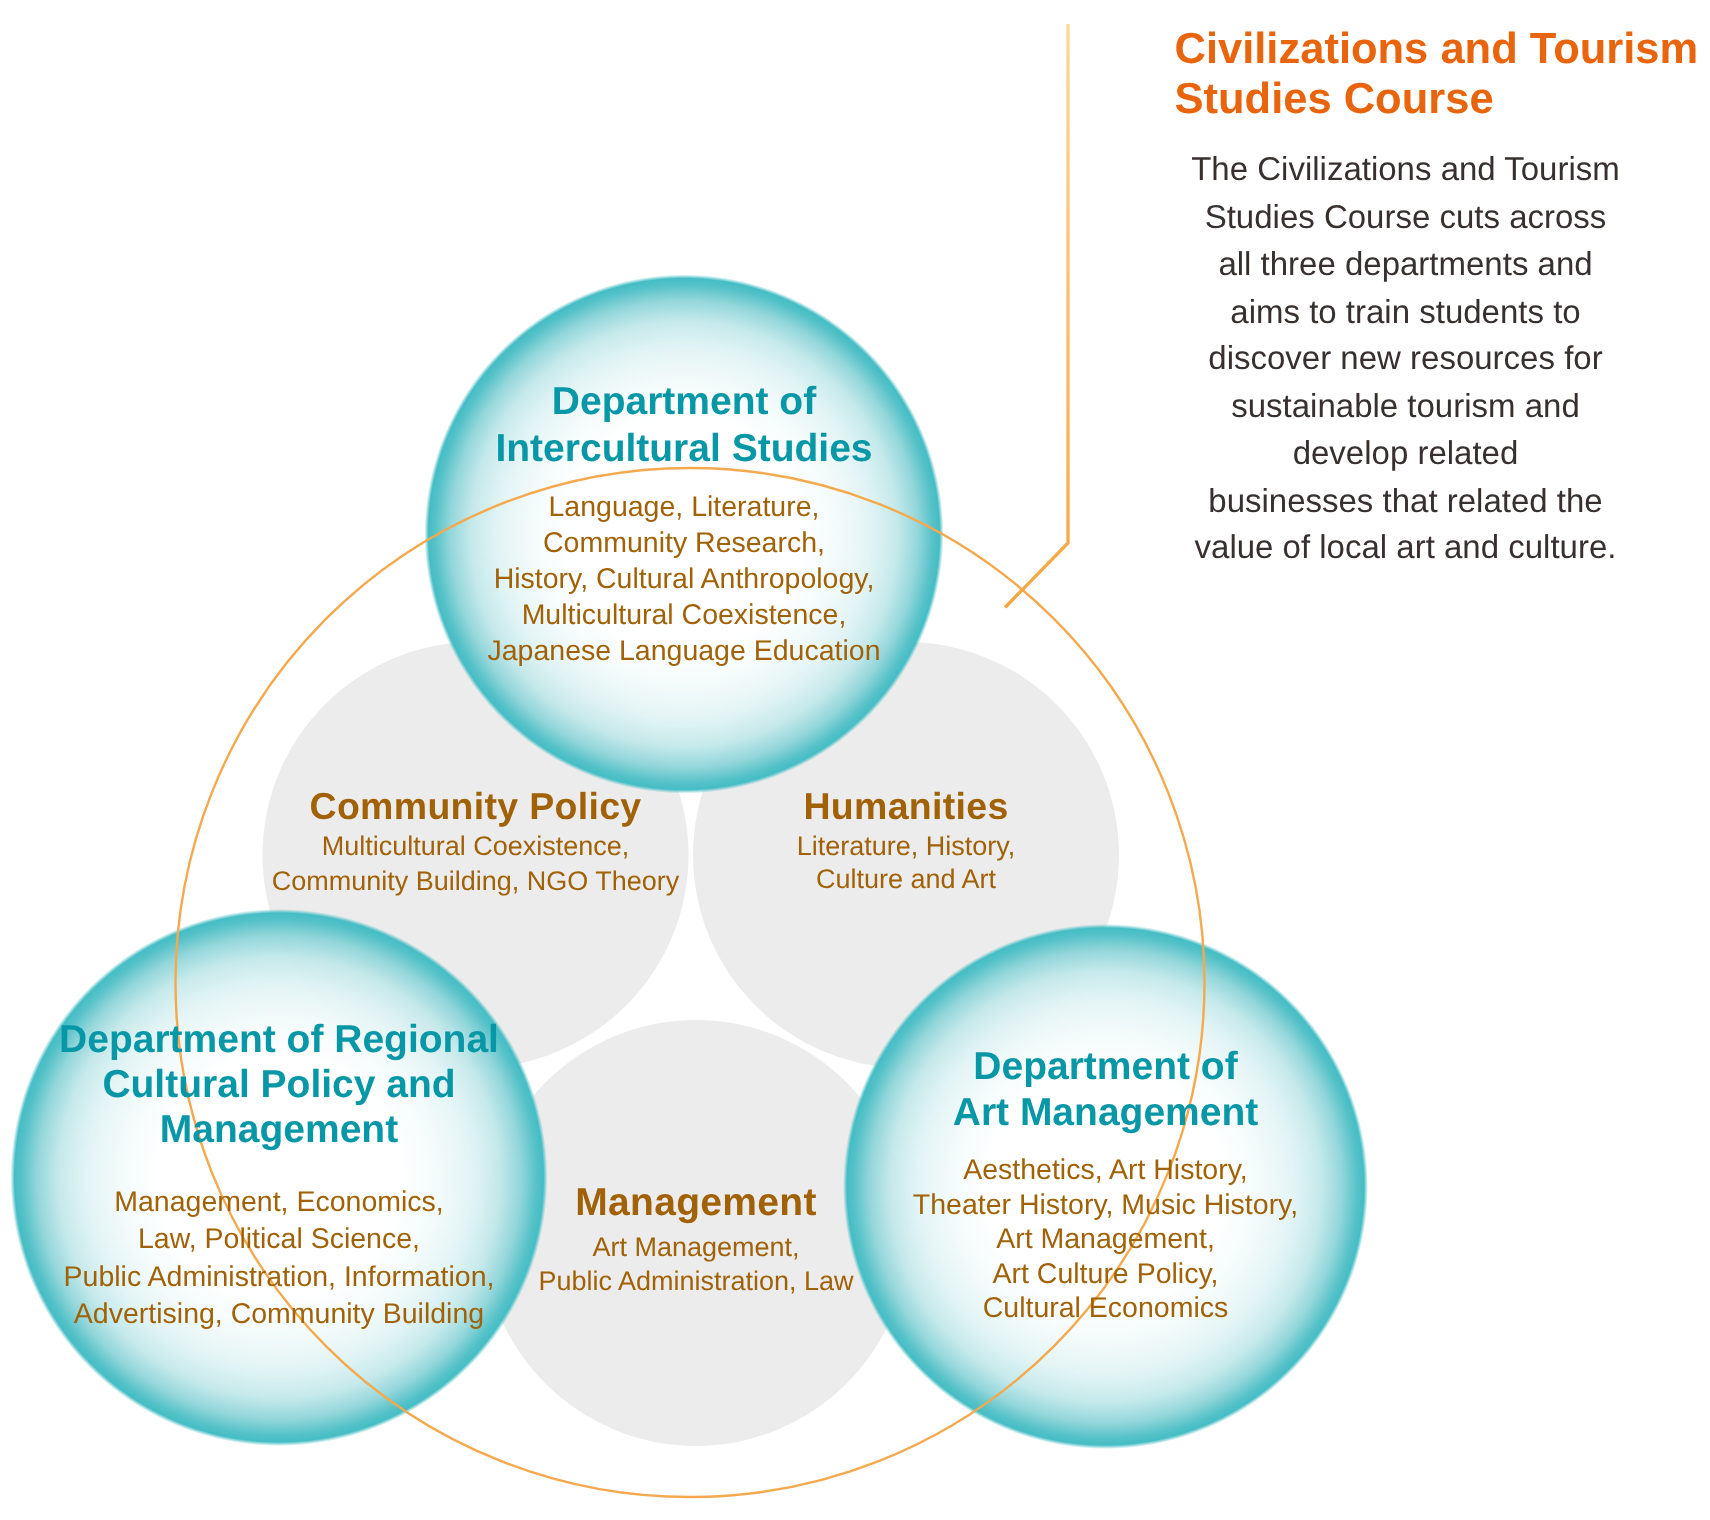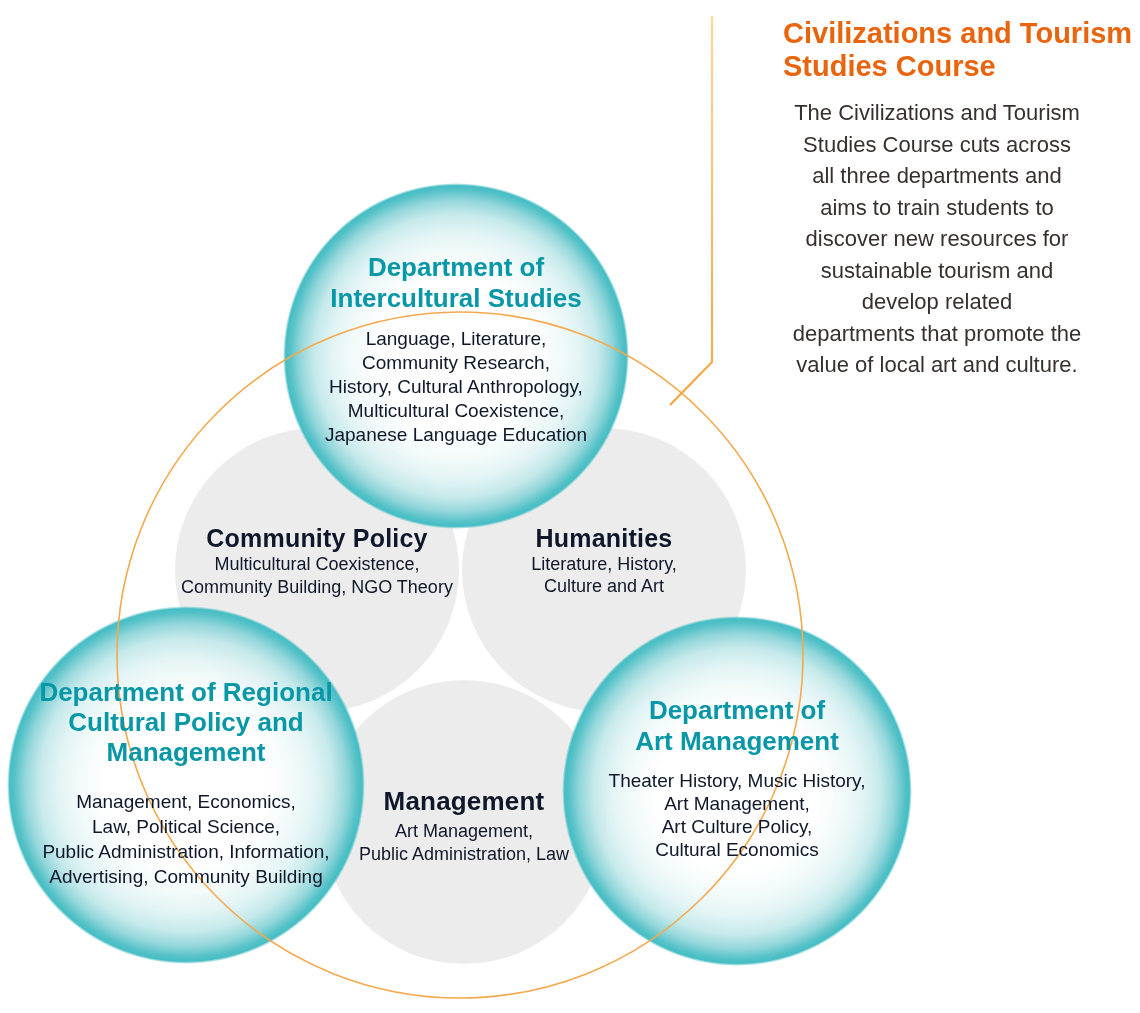--- a/index.html
+++ b/index.html
@@ -27,21 +27,21 @@
       rgba(69,189,196,0) 100%);
   }
   #t-intercultural { left:283px; top:183px; width:346px; height:346px; }
   #t-regional      { left:7px;   top:606px; width:358px; height:358px; }
   #t-art           { left:562px; top:616px; width:350px; height:350px; }
 
   
   .ring-svg { position:absolute; left:0; top:0; width:1140px; height:1013px; z-index:3; pointer-events:none; }
 
   
-  .label { position:absolute; z-index:4; text-align:center; color:#0f172a; }
+  .label { position:absolute; z-index:4; text-align:center; color:#a16207; }
   .label div { white-space:nowrap; }
   .dept-title { color:#0897a6; font-weight:bold; font-size:26px; line-height:30px; }
   .subjects   { font-size:19px; line-height:24px; }
   .field-title{ font-weight:bold; font-size:25px; line-height:30px; letter-spacing:0.2px; }
   .field-subjects { font-size:18px; line-height:23px; }
 
   #l-intercultural-title    { left:288px; top:252px; width:336px; line-height:31px; }
   #l-intercultural-subjects { left:288px; top:327px; width:336px; }
   #l-regional-title         { left:6px;   top:677px; width:360px; }
   #l-regional-subjects      { left:6px;   top:789px; width:360px; line-height:25px; }
@@ -108,20 +108,21 @@
       <div>Law, Political Science,</div>
       <div>Public Administration, Information,</div>
       <div>Advertising, Community Building</div>
     </div>
 
   <div class="label dept-title" id="l-art-title">
       <div>Department of</div>
       <div>Art Management</div>
     </div>
   <div class="label subjects" id="l-art-subjects">
+      <div>Aesthetics, Art History,</div>
       <div>Theater History, Music History,</div>
       <div>Art Management,</div>
       <div>Art Culture Policy,</div>
       <div>Cultural Economics</div>
     </div>
 
   <div class="label field-title" id="l-community-title">Community Policy</div>
   <div class="label field-subjects" id="l-community-subjects">
       <div>Multicultural Coexistence,</div>
       <div>Community Building, NGO Theory</div>
@@ -145,18 +146,18 @@
         <div>Studies Course</div>
       </div>
     <div class="course-desc">
         <div>The Civilizations and Tourism</div>
         <div>Studies Course cuts across</div>
         <div>all three departments and</div>
         <div>aims to train students to</div>
         <div>discover new resources for</div>
         <div>sustainable tourism and</div>
         <div>develop related</div>
-        <div>departments that promote the</div>
+        <div>businesses that related the</div>
         <div>value of local art and culture.</div>
       </div>
   </div>
 
 </div>
 
 </body></html>

